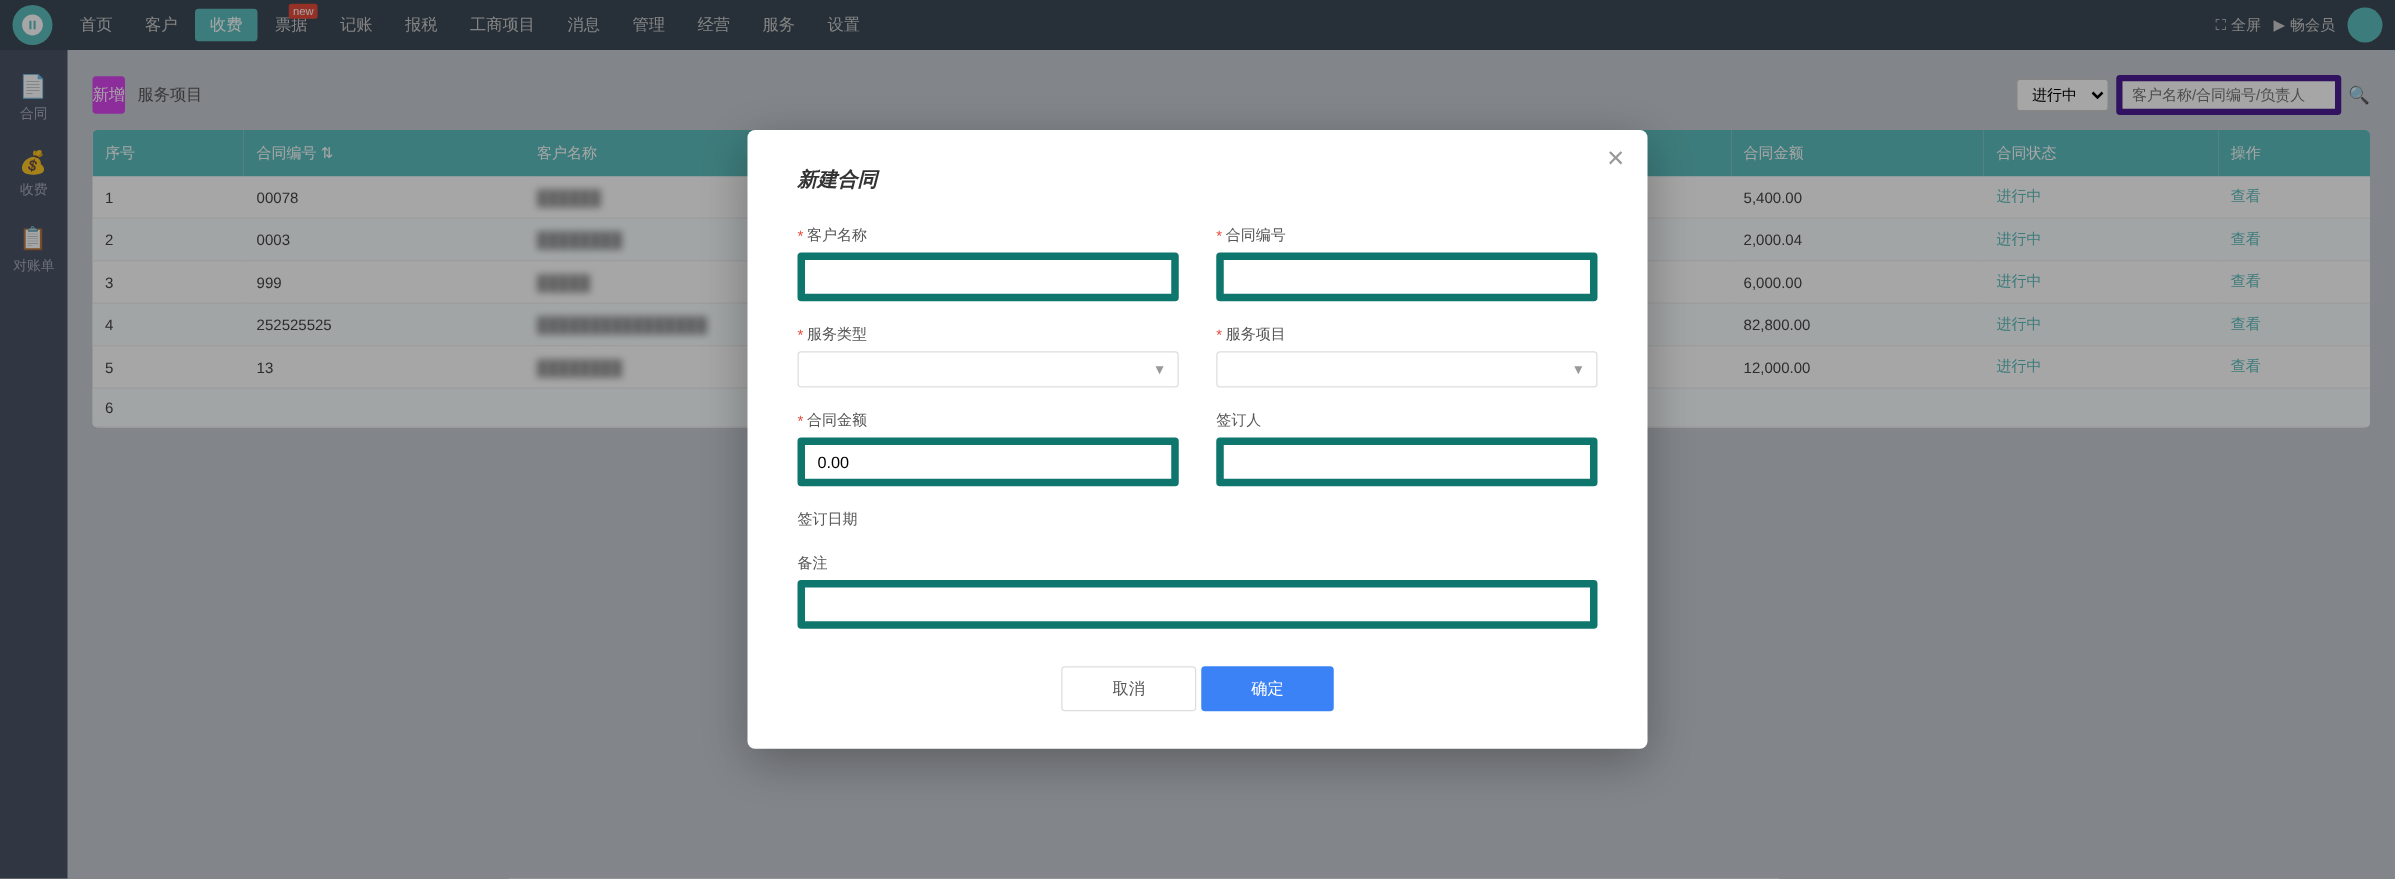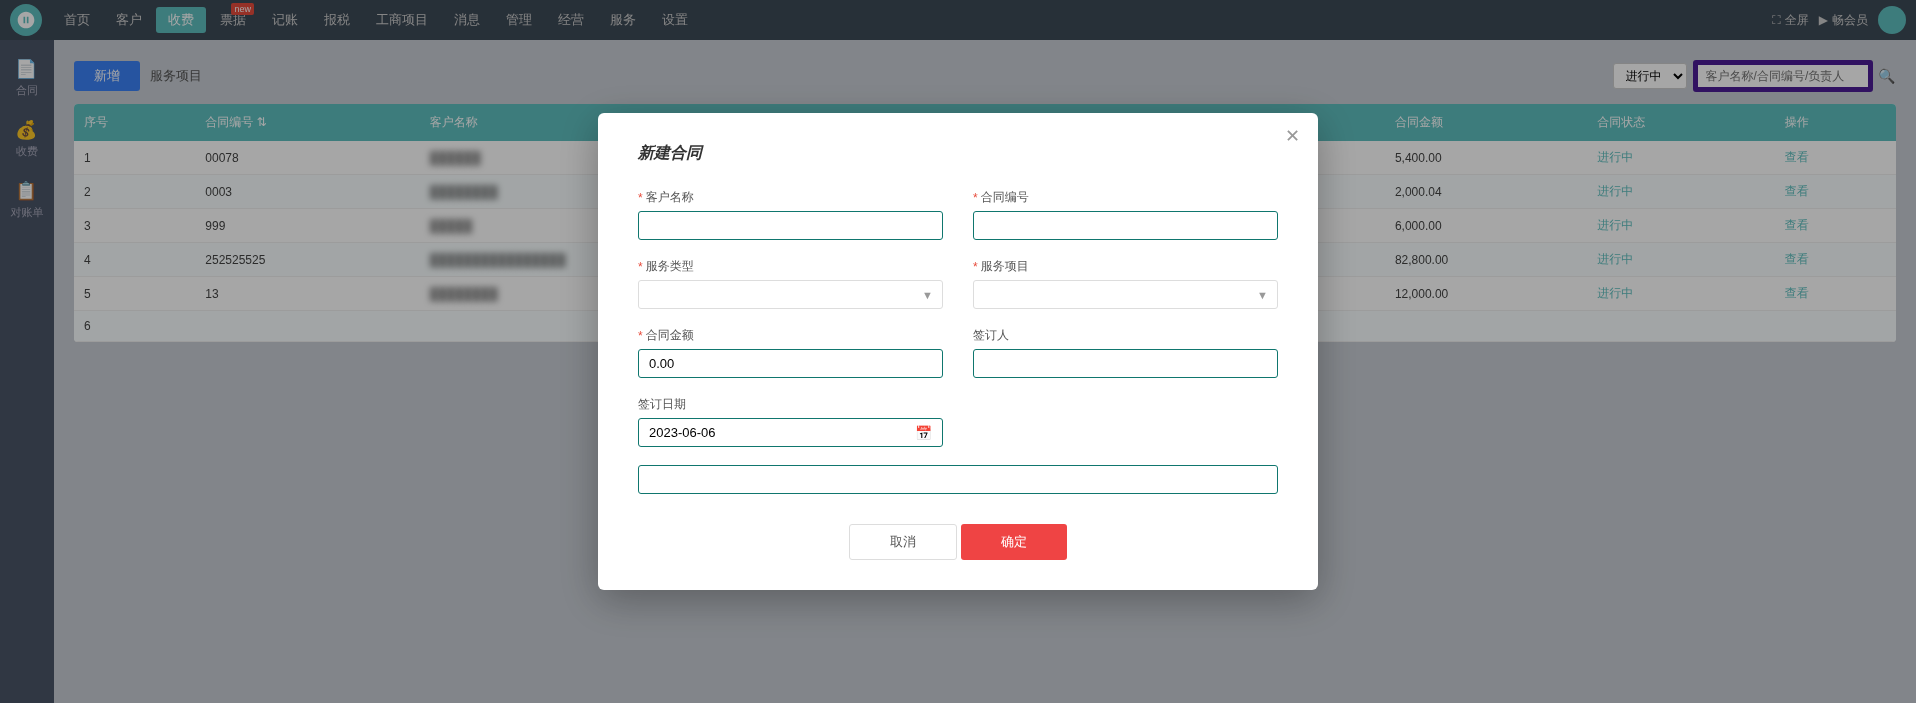--- a/index.html
+++ b/index.html
@@ -24,21 +24,21 @@
     
     .sidebar { background: #4a5568; width: 54px; display: flex; flex-direction: column; align-items: center; padding-top: 10px; gap: 5px; flex-shrink: 0; }
     .sidebar-item { display: flex; flex-direction: column; align-items: center; padding: 8px 5px; cursor: pointer; color: #aab; font-size: 11px; border-radius: 4px; width: 50px; gap: 3px; }
     .sidebar-icon { font-size: 18px; color: #aac; }
 
     
     .content { flex: 1; padding: 20px; overflow: auto; position: relative; }
 
     
     .toolbar { display: flex; align-items: center; gap: 10px; margin-bottom: 12px; }
-    .btn-new { background: #3b82f6; color: white; border: none; padding: 6px 20px; border-radius: 3px; cursor: pointer; font-size: 13px; text-align: center; }
+    .btn-new { background: #d946ef; color: white; border: none; padding: 6px 0; border-radius: 3px; cursor: pointer; font-size: 13px; text-align: center; }
     .toolbar-label { font-size: 13px; color: #555; }
     .toolbar-right { margin-left: auto; display: flex; align-items: center; gap: 6px; }
     .status-select { border: 1px solid #ccc; padding: 4px 8px; border-radius: 3px; font-size: 12px; background: white; cursor: pointer; }
     .search-box { border: 5px solid #4c1d95; padding: 4px 8px; border-radius: 3px; font-size: 12px; width: 180px; }
     .search-btn { background: none; border: none; cursor: pointer; font-size: 14px; color: #888; }
 
     
     .table-wrap { background: white; border-radius: 4px; overflow: hidden; }
     table { width: 100%; border-collapse: collapse; }
     thead tr { background: #5fbfbf; color: white; }
@@ -53,27 +53,27 @@
 
     
     .modal-overlay { position: fixed; top: 0; left: 0; width: 100%; height: 100%; background: rgba(0,0,0,0.35); display: flex; align-items: center; justify-content: center; z-index: 100; }
     .modal { background: white; border-radius: 6px; width: 720px; padding: 30px 40px; position: relative; box-shadow: 0 10px 40px rgba(0,0,0,0.3); }
     .modal-title { font-size: 16px; font-weight: 600; color: #333; margin-bottom: 25px; font-style: italic; }
     .modal-close { position: absolute; top: 14px; right: 18px; background: none; border: none; font-size: 18px; cursor: pointer; color: #999; line-height: 1; }
     .form-grid { display: grid; grid-template-columns: 1fr 1fr; gap: 18px 30px; }
     .form-field { display: flex; flex-direction: column; gap: 5px; }
     .form-label { font-size: 12px; color: #555; display: flex; align-items: center; gap: 3px; }
     .form-label .required { color: #e74c3c; }
-    .form-input { border: 1px solid #0f766e; border-radius: 3px; padding: 6px 10px; font-size: 13px; outline: none; width: 100%; }
+    .form-input { border: 6px solid #0f766e; border-radius: 3px; padding: 6px 10px; font-size: 13px; outline: none; width: 100%; }
     .form-select { border: 1px solid #ddd; border-radius: 3px; padding: 6px 10px; font-size: 13px; outline: none; width: 100%; background: white; cursor: pointer; appearance: none; }
     .select-wrapper { position: relative; }
     .select-arrow { position: absolute; right: 10px; top: 50%; transform: translateY(-50%); color: #999; font-size: 11px; pointer-events: none; }
     .form-actions { display: flex; justify-content: center; gap: 4px; margin-top: 30px; }
     .btn-cancel { background: white; border: 1px solid #ddd; color: #555; padding: 8px 40px; border-radius: 3px; cursor: pointer; font-size: 13px; }
-    .btn-confirm { background: #ef4444; border: none; color: white; padding: 8px 40px; border-radius: 3px; cursor: pointer; font-size: 13px; }
+    .btn-confirm { background: #3b82f6; border: none; color: white; padding: 8px 40px; border-radius: 3px; cursor: pointer; font-size: 13px; }
     .date-wrapper { position: relative; }
     .date-icon { position: absolute; right: 10px; top: 50%; transform: translateY(-50%); color: #aaa; font-size: 14px; pointer-events: none; }
   </style>
 </head>
 <body>
 
 <div class="top-nav">
   <div class="nav-logo">
     <svg viewBox="0 0 24 24">
         <path d="M12 2C6.5 2 2 6.5 2 12s4.5 10 10 10 10-4.5 10-10S17.5 2 12 2zm-1 14H9V8h2v8zm4 0h-2V8h2v8z"></path>
@@ -291,28 +291,27 @@
             <label class="form-label">
               <span>签订人</span>
             </label>
             <input class="form-input" type="text" style="">
           </div>
 
           <div class="form-field">
             <label class="form-label">
               <span>签订日期</span>
             </label>
-            <div class="date-wrapper">
-              <input class="form-input" type="text" value="2023-06-06" style="">
-              <span class="date-icon">📅</span>
-            </div>
           </div>
         </div>
 
         <div class="form-field" style="margin-top:18px;">
+          <label class="form-label">
+            <span>备注</span>
+          </label>
           <input class="form-input" type="text" style="">
         </div>
 
         <div class="form-actions">
           <button class="btn-cancel">取消</button>
           <button class="btn-confirm">确定</button>
         </div>
       </div>
     </div>
 

